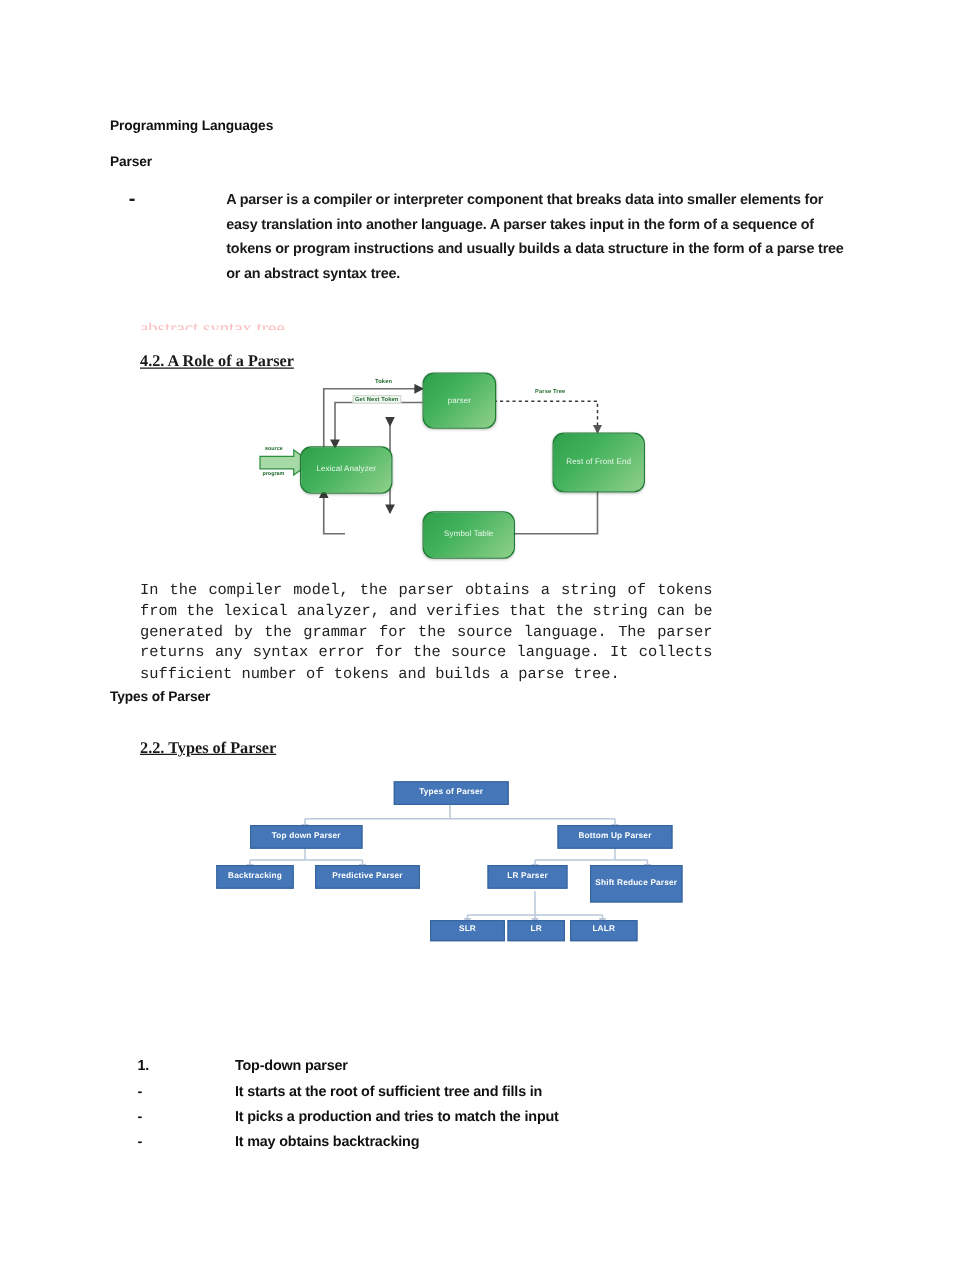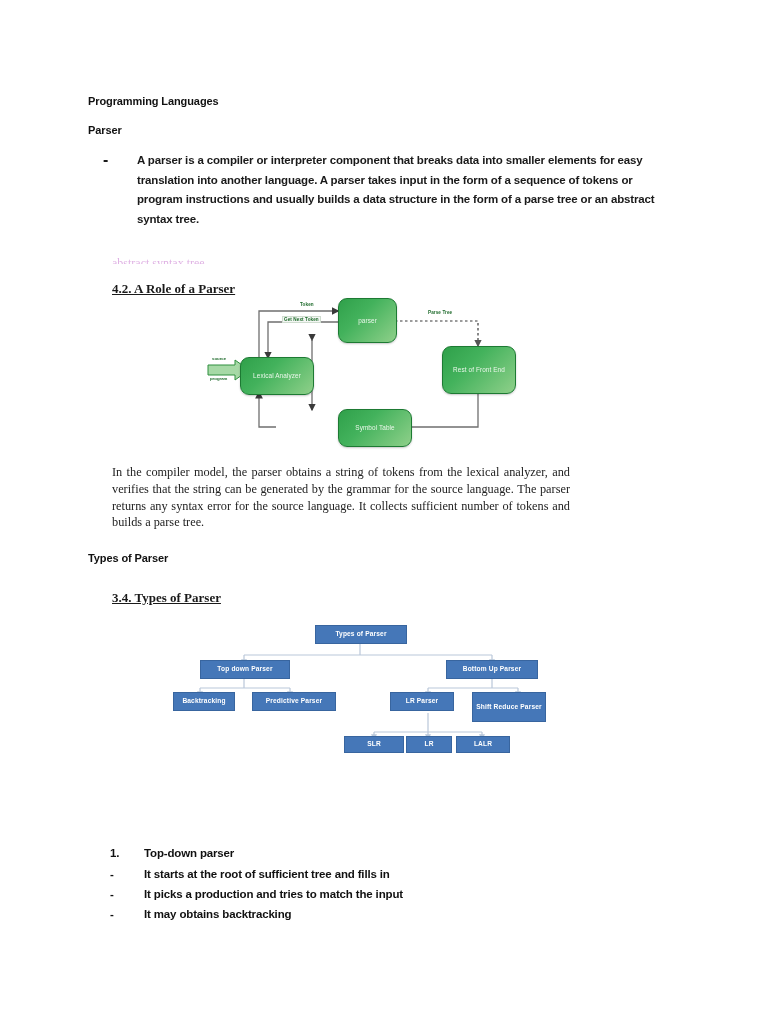--- a/index.html
+++ b/index.html
@@ -34,52 +34,52 @@
   .h-serif {
     position: absolute;
     font-family: "Liberation Serif", serif;
     font-weight: bold;
     font-size: 13px;
     color: #1a1a1a;
     text-decoration: underline;
   }
   .p-serif {
     position: absolute;
-    font-family: Liberation Serif, serif;
+    font-family: Liberation Mono, monospace;
     font-size: 12.3px;
     line-height: 16.8px;
     color: #222;
     text-align: justify;
   }
   .clipped-line {
     position: absolute;
     font-family: "Liberation Serif", serif;
-    font-size: 12px;
-    color: #a21caf;
+    font-size: 15px;
+    color: #ef4444;
     opacity: .35;
     height: 6px;
     overflow: hidden;
     line-height: 11px;
   }
 
   
   .bullet-row {
     position: absolute;
     display: flex;
     font-family: "Liberation Sans", sans-serif;
     font-size: 11.5px;
     font-weight: 600;
     letter-spacing: -0.15px;
     color: #111;
   }
   .bullet-mark {
     width: 34px;
     flex: 0 0 34px;
   }
-  .bullet-text { flex: 1; }
+  .bullet-text { flex: 1; margin-left: 44px; }
 
   .para-bullet {
     position: absolute;
     display: flex;
   }
   .para-bullet .bullet-mark { width: 34px; flex: 0 0 34px; font-weight:600; }
   .para-bullet .bullet-text {
     width: 536px;
     font-size: 11.5px;
     line-height: 19.5px;
@@ -217,21 +217,21 @@
     <div class="flow-label" style="left:238px; top:22px;">Parse Tree</div>
 
     <div class="src-arrow-label" style="left:22px; top:68px;">source</div>
     <div class="src-arrow-label" style="left:20px; top:88px;">program</div>
   </div>
 
   <div class="p-serif" style="left:112px; top:464px; width:458px;">In the compiler model, the parser obtains a string of tokens from the lexical analyzer, and verifies that the string can be generated by the grammar for the source language. The parser returns any syntax error for the source language. It collects sufficient number of tokens and builds a parse tree.</div>
 
   <div class="h-sans" style="left:88px; top:552px;">Types of Parser</div>
 
-  <div class="h-serif" style="left:112px; top:590px;">3.4. Types of Parser</div>
+  <div class="h-serif" style="left:112px; top:590px;">2.2. Types of Parser</div>
 
   <div id="types-diagram">
 
     <svg width="376" height="200" viewBox="0 0 376 200">
       <defs>
         <marker id="bh" markerWidth="5" markerHeight="5" refX="4" refY="2.5" orient="auto">
           <path d="M0,0 L5,2.5 L0,5 z" fill="#b9c7d9"></path>
         </marker>
       </defs>
       <g stroke="#b9c7d9" stroke-width="1.2" fill="none">

